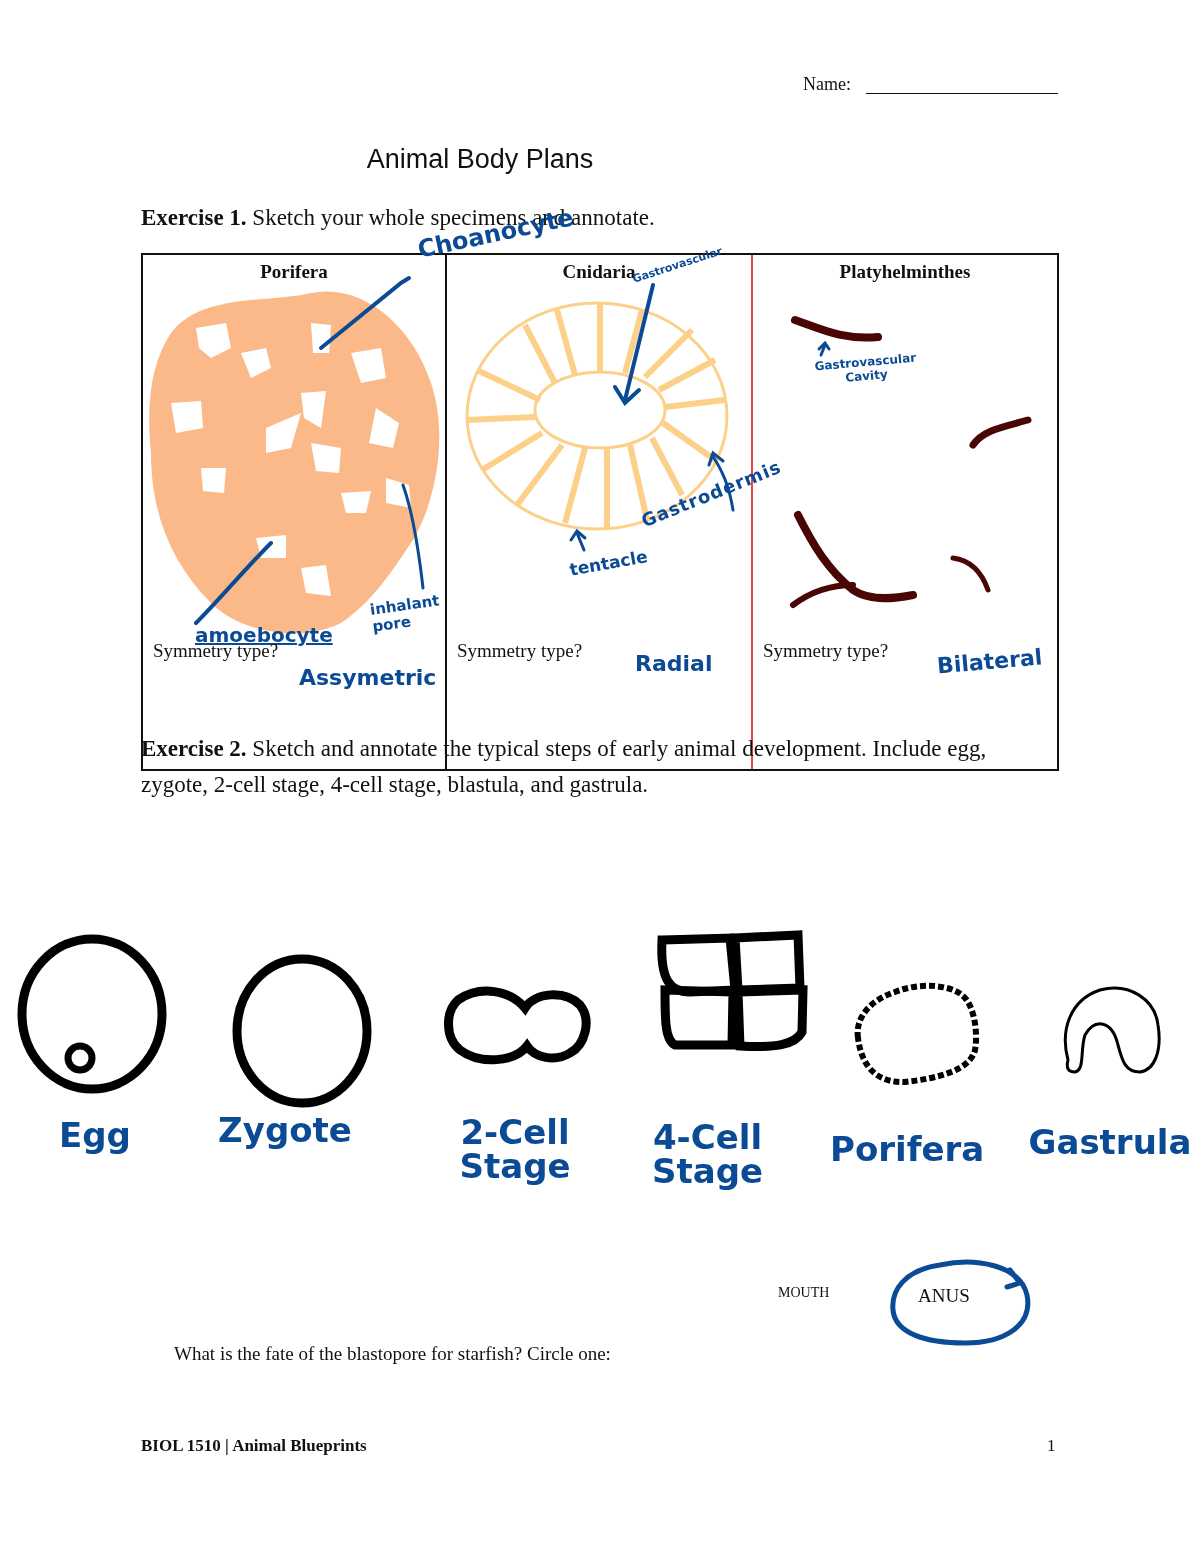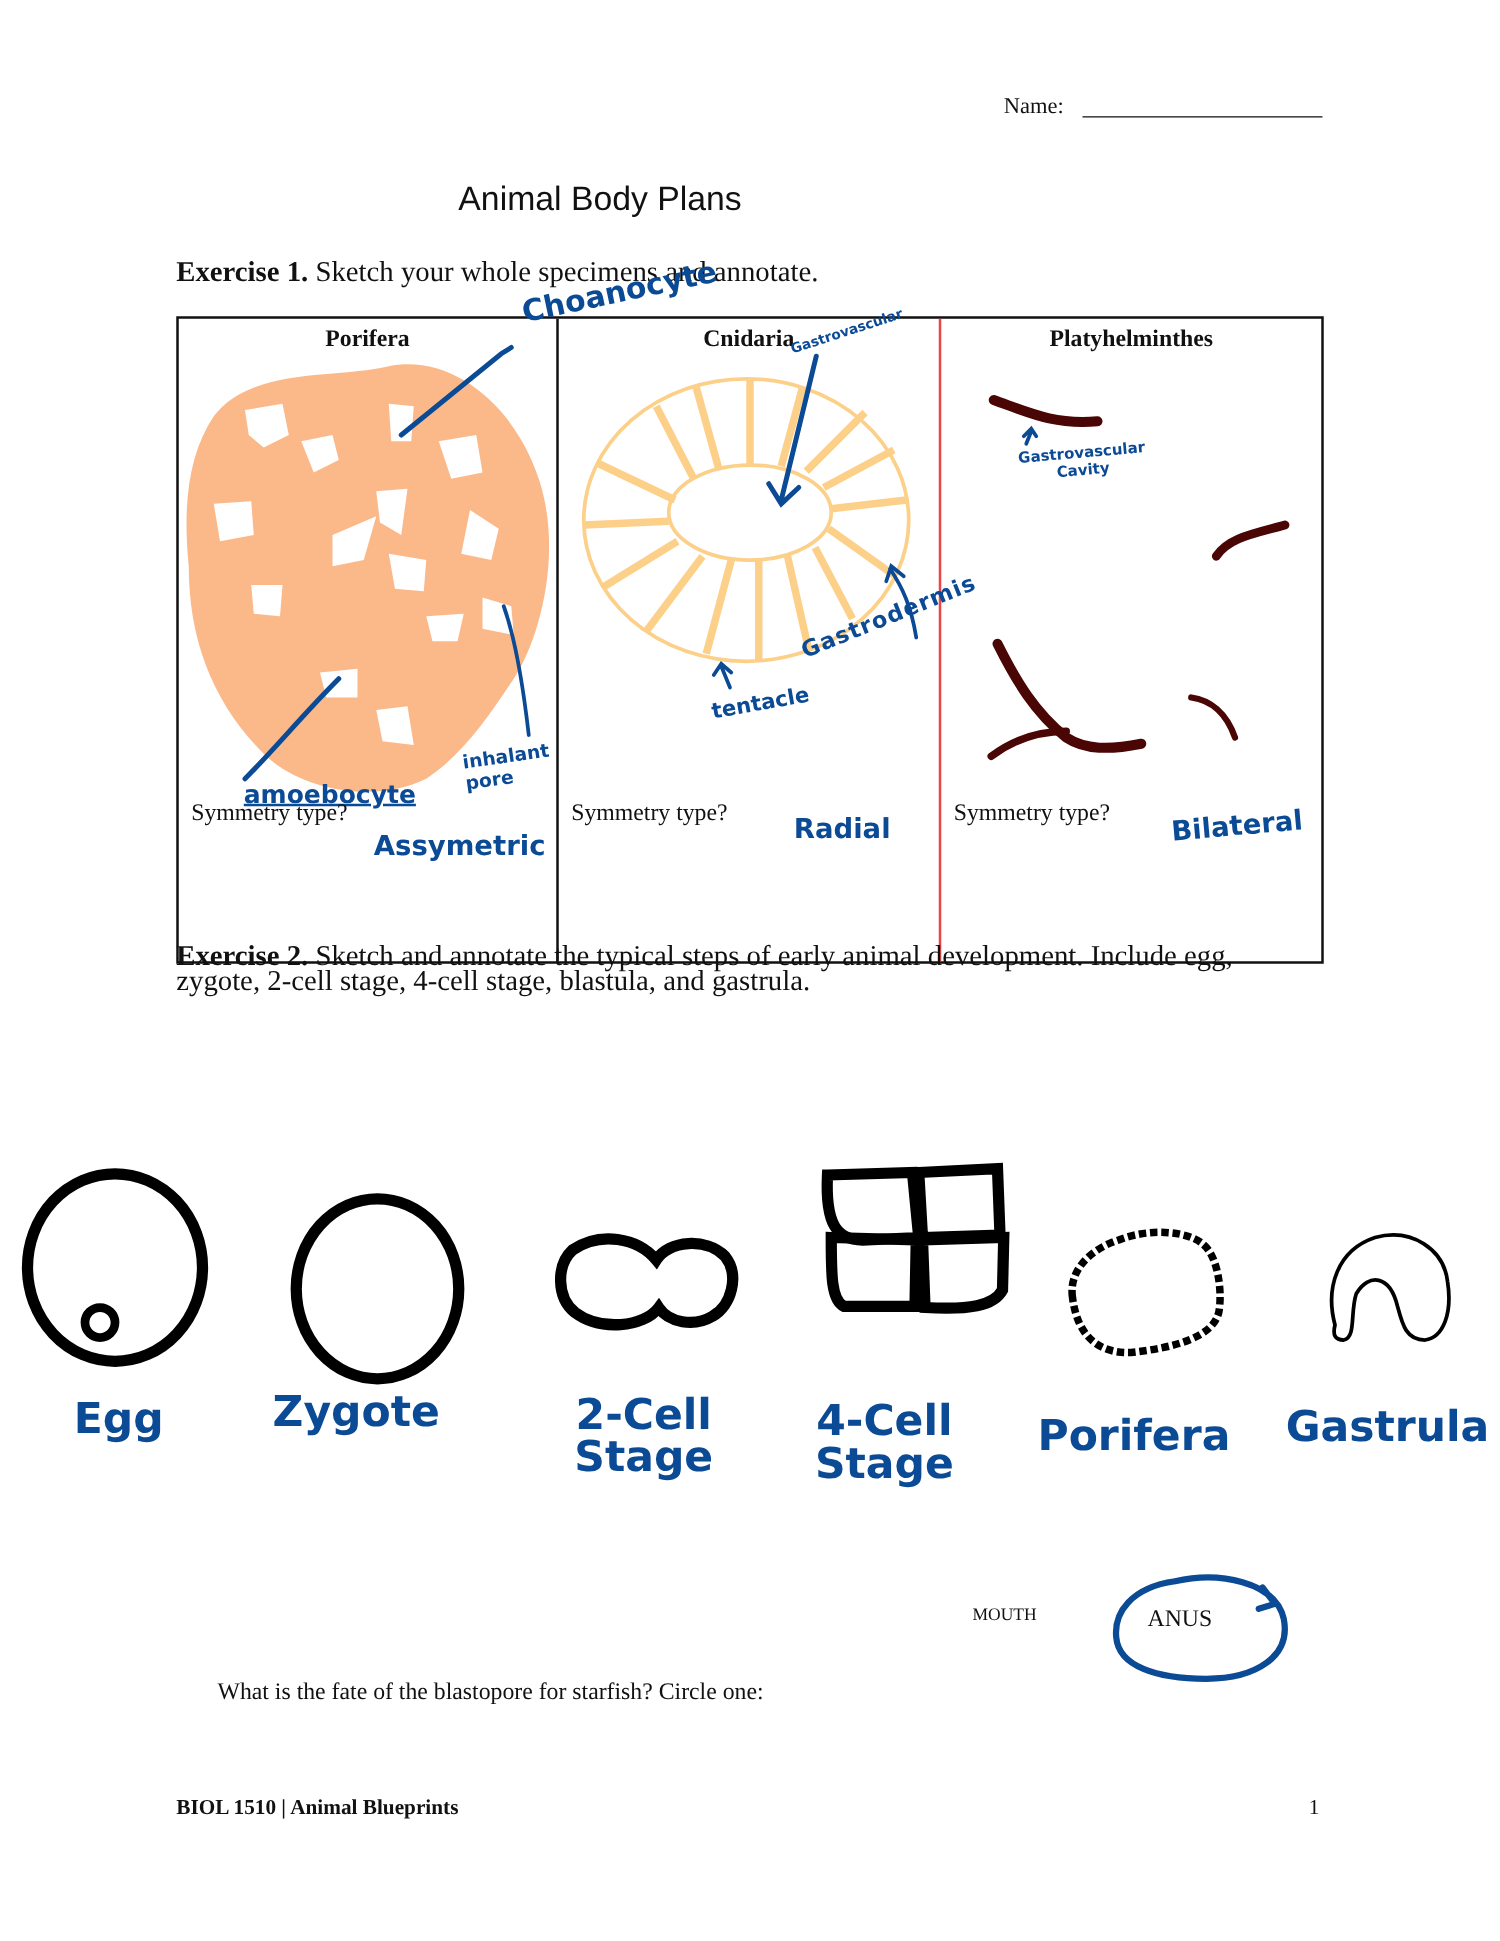--- a/index.html
+++ b/index.html
@@ -16,21 +16,21 @@
 
   .ex-heading { font-size: 23px; }
   .ex-heading b { font-weight: bold; }
 
   #table { left: 141px; top: 253px; width: 918px; height: 518px; border: 2px solid #111; box-sizing: border-box; }
   .col { position: absolute; top: 0; height: 100%; box-sizing: border-box; }
   .col-head { position: absolute; top: 6px; width: 100%; text-align: center; font-weight: bold; font-size: 19px; }
   .sym-q { position: absolute; left: 10px; top: 385px; font-size: 19px; }
   .sym-a { position: absolute; font-size: 22px; }
 
-  #ex2-line1 { left: 141px; top: 752px; width: 930px; }
+  #ex2-line1 { left: 141px; top: 736px; width: 930px; }
   #ex2-line2 { left: 141px; top: 772px; }
 
   .stage-label { position: absolute; font-size: 34px; line-height: 1.0; text-align: center; }
 
   #question { left: 141px; top: 1343px; font-size: 19px; font-weight: normal; margin-left: 33px; }
   #opt-mouth { left: 778px; top: 1285px; font-size: 14px; }
   #opt-anus { left: 918px; top: 1285px; font-size: 19px; }
 
   #footer-left { left: 141px; top: 1436px; font-size: 17px; font-weight: bold; }
   #footer-right { left: 1047px; top: 1436px; font-size: 17px; }

